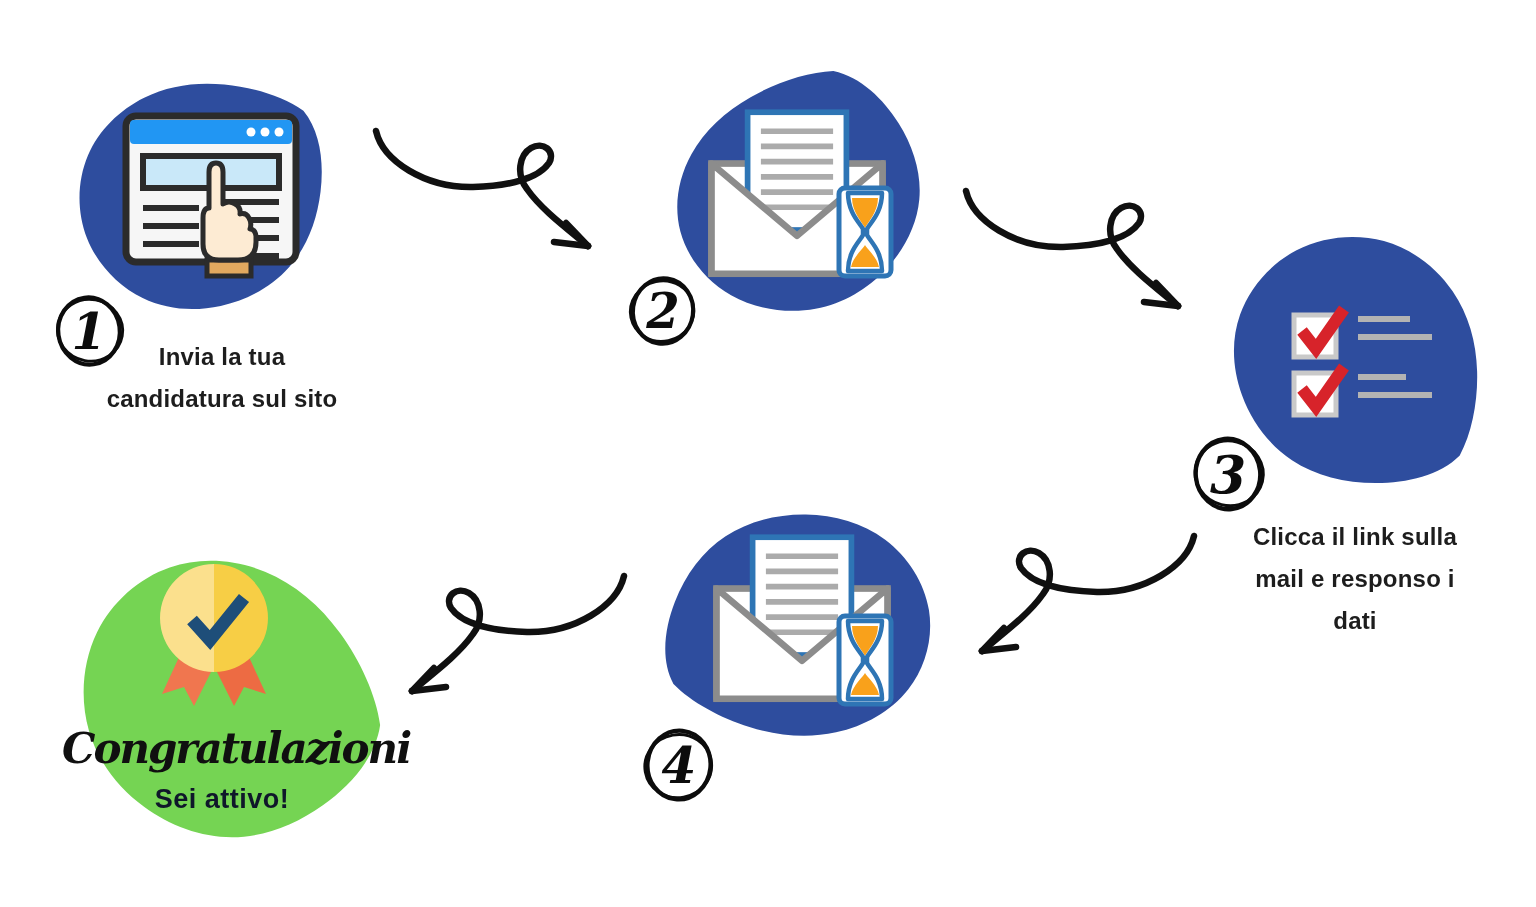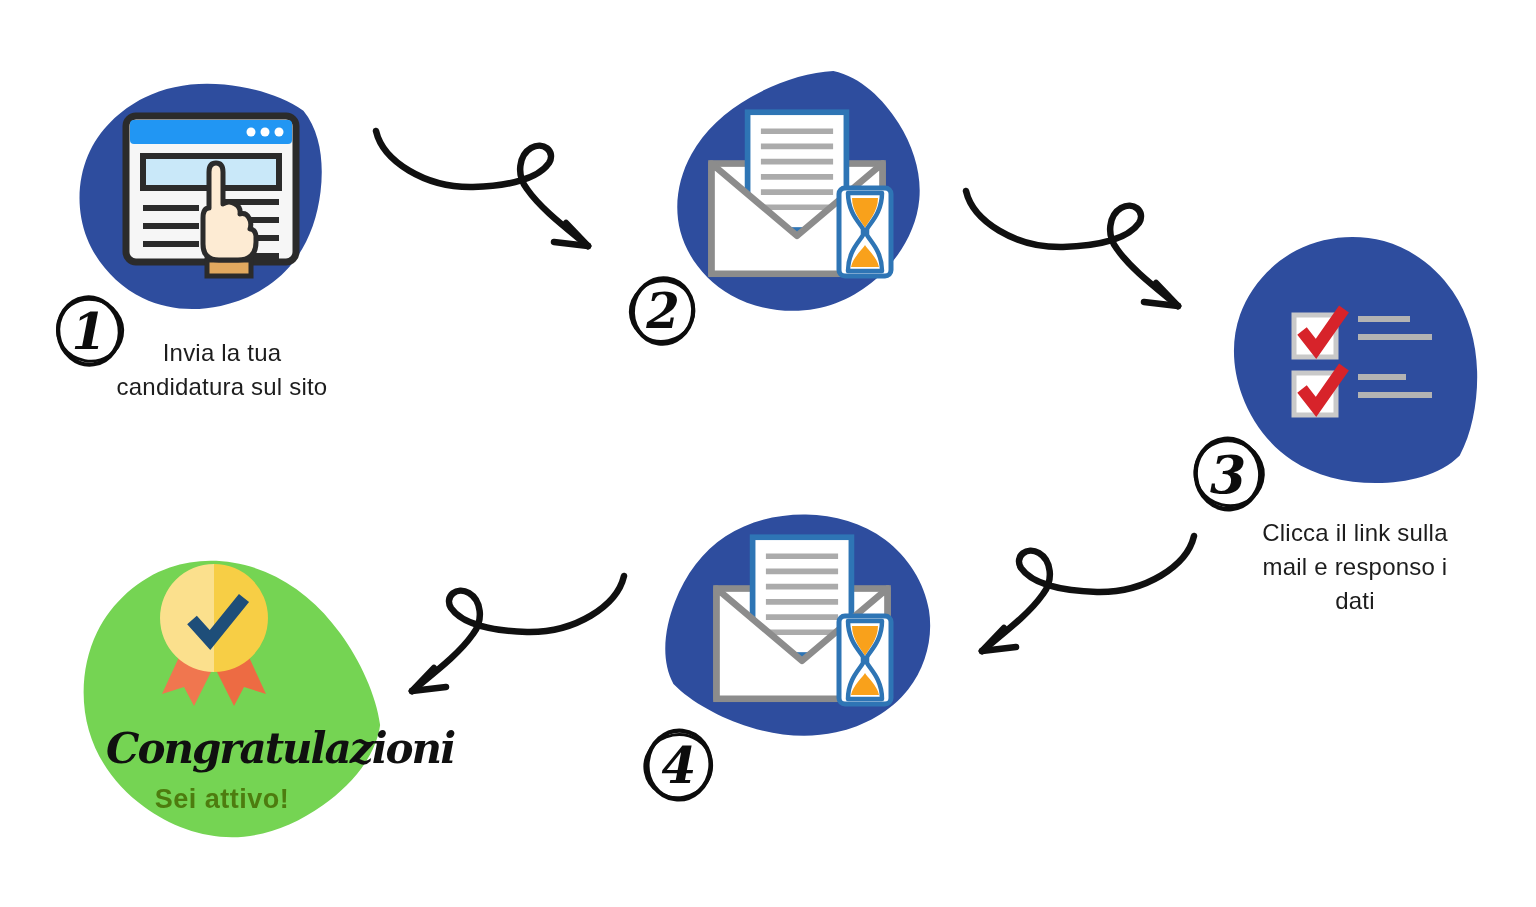--- a/index.html
+++ b/index.html
@@ -4,36 +4,36 @@
 <style>
   html,body{margin:0;padding:0;background:#ffffff;}
   body{width:1536px;height:907px;overflow:hidden;font-family:"Liberation Sans",sans-serif;}
   .canvas{position:relative;width:1536px;height:907px;background:#ffffff;}
   .abs{position:absolute;}
   svg{display:block;overflow:visible;}
 
   .blob-blue{fill:#2E4D9E;}
   .blob-green{fill:#75D453;}
 
-  .step-label{position:absolute;text-align:center;font-weight:400;font-size:24px;
-    line-height:34px;color:#1d1d1d;white-space:pre-line;letter-spacing:0.2px;}
+  .step-label{position:absolute;text-align:center;font-weight:700;font-size:24px;
+    line-height:42px;color:#1d1d1d;white-space:pre-line;letter-spacing:0.2px;}
 
   .num-wrap{position:absolute;}
   .num-wrap svg{position:absolute;left:0;top:0;}
   .num{position:absolute;left:0;top:0;right:0;bottom:0;display:flex;align-items:center;
     justify-content:center;font-family:"DejaVu Serif",serif;font-style:italic;
     font-weight:700;color:#0c0c0c;}
 
   .arrow path{stroke:#101010;stroke-width:6.5;fill:none;stroke-linecap:round;stroke-linejoin:round;}
   .flip{transform:scaleX(-1);}
 
   .congrats{position:absolute;text-align:center;font-family:"DejaVu Serif",serif;
-    font-style:italic;font-weight:700;font-size:42px;color:#101010;letter-spacing:-2px;margin-left:44px;}
+    font-style:italic;font-weight:700;font-size:42px;color:#101010;letter-spacing:-2px;}
   .active-text{position:absolute;text-align:center;font-weight:700;font-size:27px;
-    color:#4d7c0f;letter-spacing:0.5px;}
+    color:#0f172a;letter-spacing:0.5px;}
 </style>
 </head>
 <body>
 
 <div class="canvas">
 
   <svg class="abs" style="left:73px;top:70px;" width="250" height="253" viewBox="-80 -80 160 160" preserveAspectRatio="none">
     <path class="blob-blue" transform="rotate(12)" d="M54.7,-67.1C68.2,-56.5,74.5,-37.5,76.1,-19.1C77.7,-0.7,74.7,17.1,66.3,31.7C57.9,46.3,44.2,57.7,28.6,64.7C13,71.7,-4.5,74.3,-21.3,70.2C-38.1,66.1,-54.2,55.3,-64.1,40.4C-74,25.5,-77.7,6.5,-74.3,-10.7C-70.9,-27.9,-60.4,-43.3,-46.7,-54C-33,-64.7,-16.5,-70.7,1.8,-72.8C20.1,-74.9,40.2,-73.1,54.7,-67.1Z"></path>
   </svg>
 

